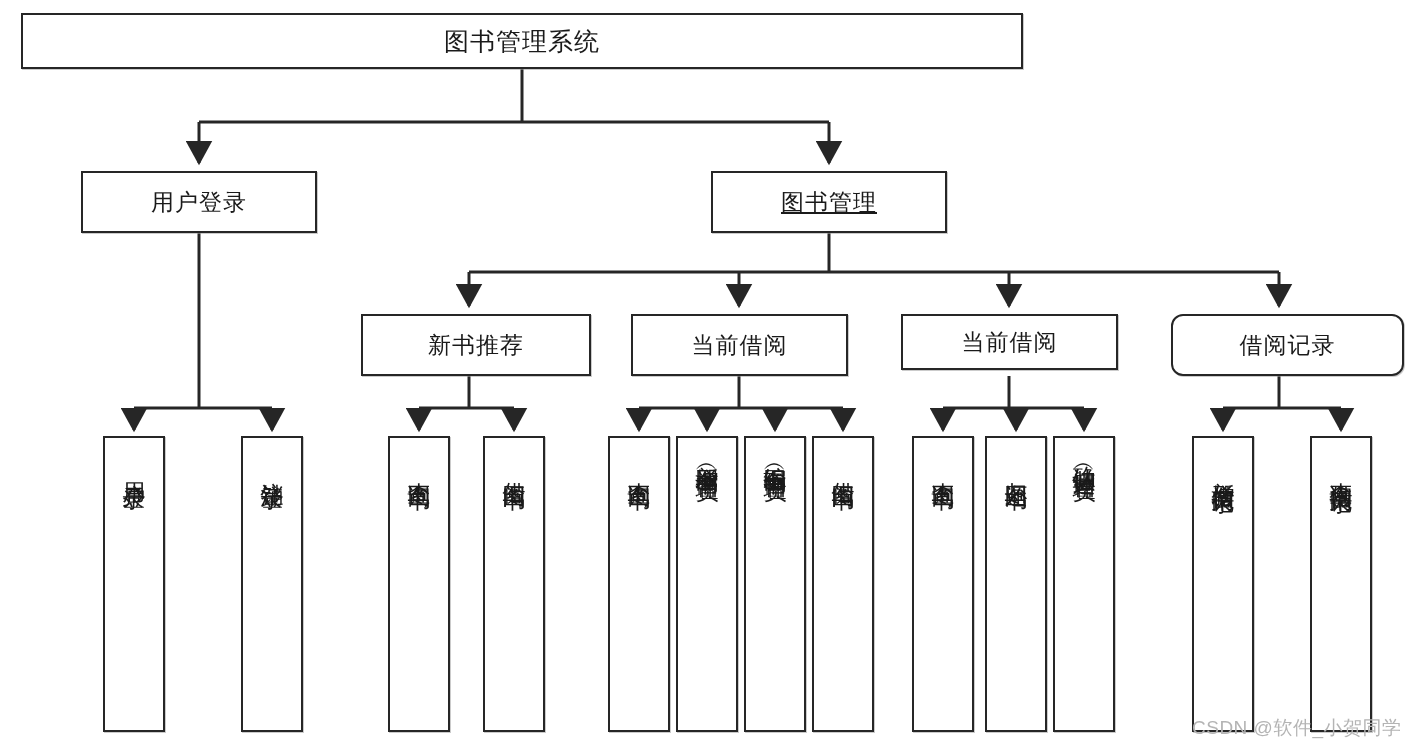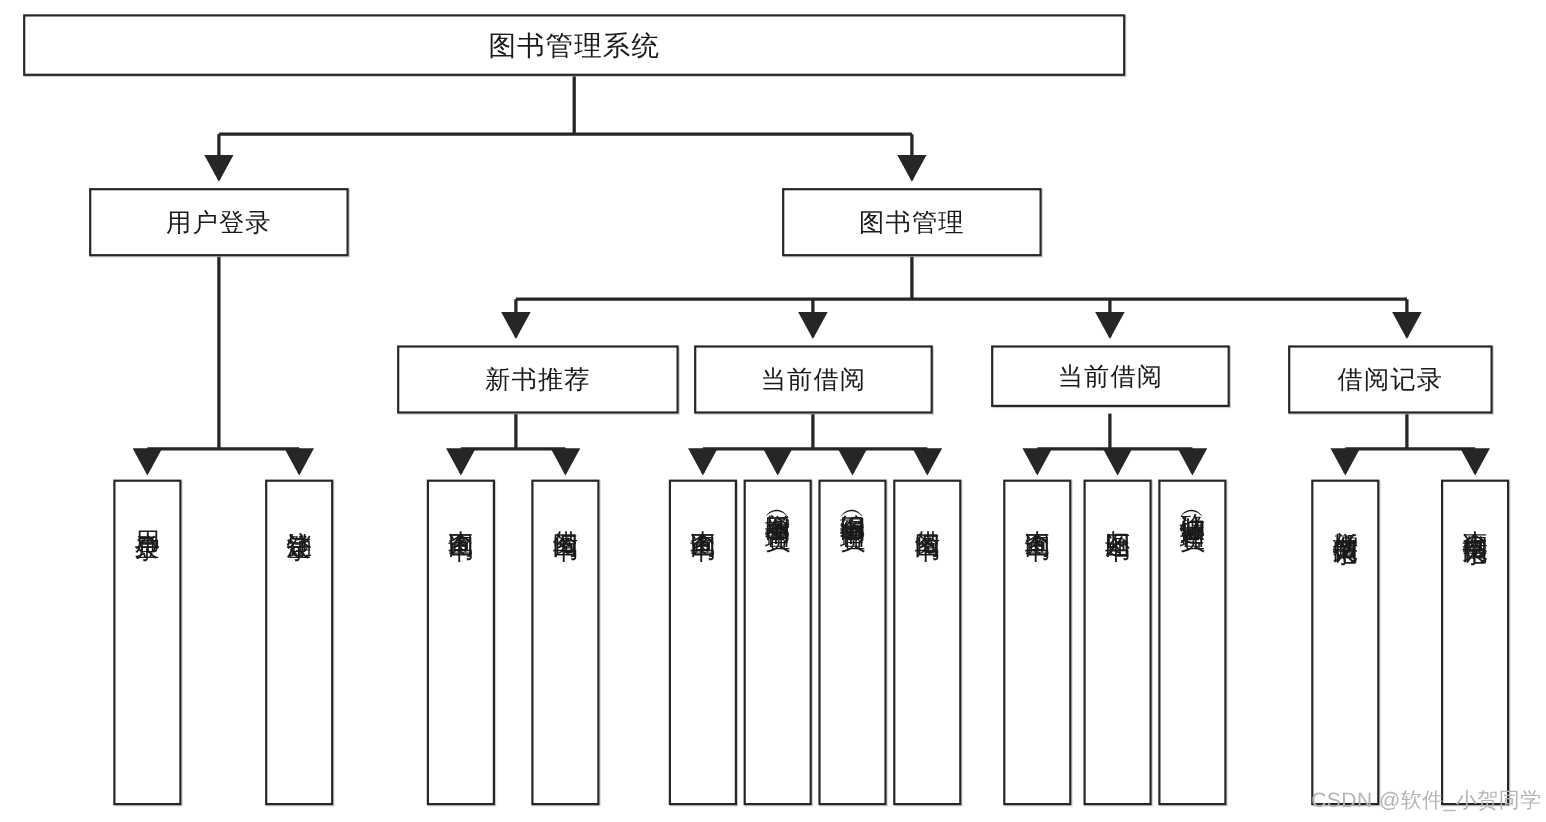--- a/index.html
+++ b/index.html
@@ -118,34 +118,34 @@
     </g>
   </svg>
 
   <div class="node horiz root" style="left:21px; top:13px; width:1002px; height:56px;">
     <span>图书管理系统</span>
   </div>
 
   <div class="node horiz" style="left:81px; top:171px; width:236px; height:62px;">
     <span>用户登录</span>
   </div>
-  <div class="node horiz" style="left:711px; top:171px; width:236px; height:62px;">
+  <div class="node horiz" style="left:711px; top:171px; width:236px; height:62px;text-decoration:underline;">
     <span>图书管理</span>
   </div>
 
-  <div class="node horiz" style="left:361px; top:314px; width:256px; height:62px;font-family:Liberation Mono, monospace;">
+  <div class="node horiz" style="left:361px; top:314px; width:230px; height:62px;font-family:Liberation Mono, monospace;">
     <span>新书推荐</span>
   </div>
   <div class="node horiz" style="left:631px; top:314px; width:217px; height:62px;">
     <span>当前借阅</span>
   </div>
   <div class="node horiz" style="left:901px; top:314px; width:217px; height:56px;">
     <span>当前借阅</span>
   </div>
-  <div class="node horiz" style="left:1171px; top:314px; width:186px; height:62px;">
+  <div class="node horiz" style="left:1171px; top:314px; width:233px; height:62px;border-radius:12px;">
     <span>借阅记录</span>
   </div>
 
   <div class="node vert" style="left:103px; top:436px; width:62px; height:296px;">
     <span class="vtext">用户登录</span>
   </div>
   <div class="node vert" style="left:241px; top:436px; width:62px; height:296px;">
     <span class="vtext">注销登录</span>
   </div>
   <div class="node vert" style="left:388px; top:436px; width:62px; height:296px;">

